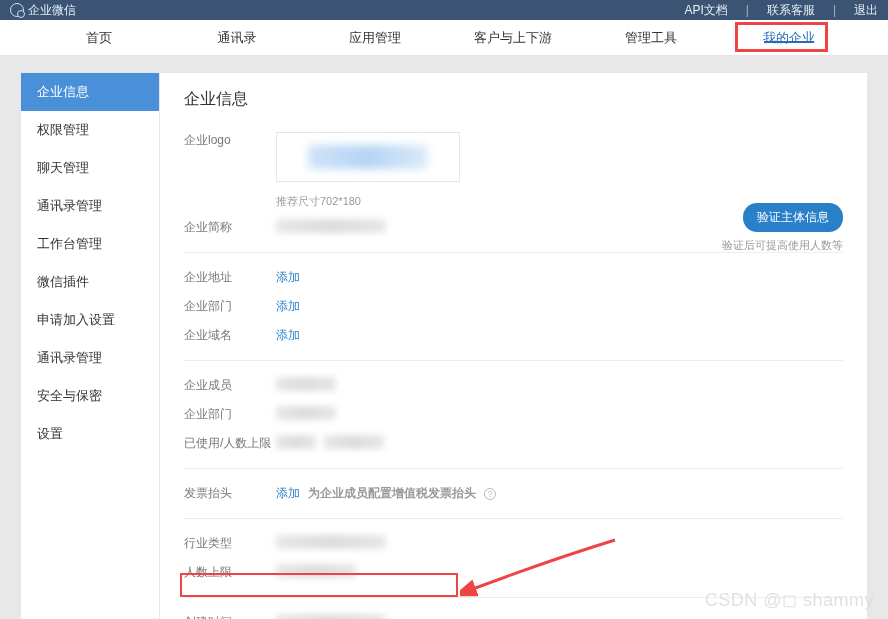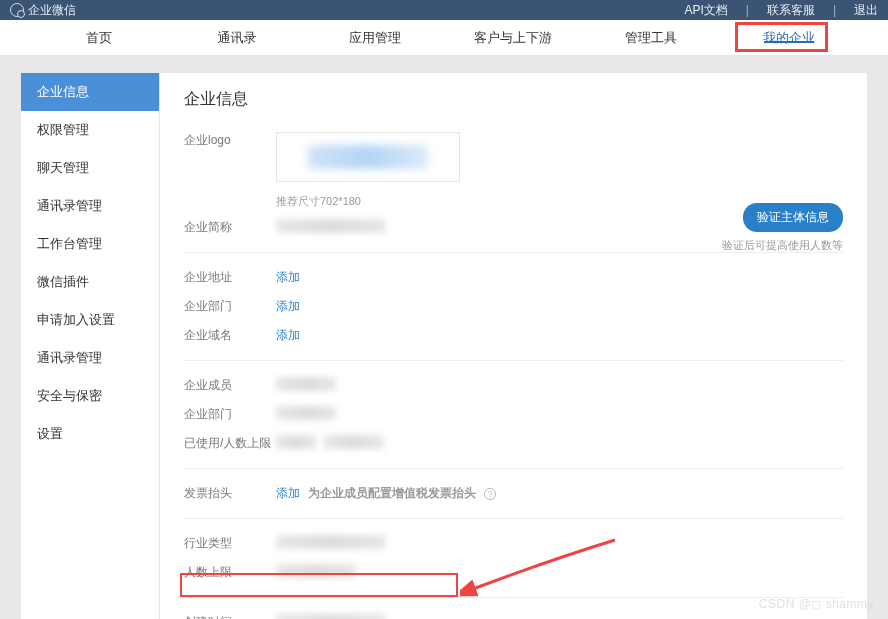--- a/index.html
+++ b/index.html
@@ -54,21 +54,21 @@
   .verify-block .sub { font-size: 11px; color: #999; margin-top: 6px; }
 
   hr.sep { border: none; border-top: 1px solid #eee; margin: 10px 0; }
 
   
   .id-highlight { position: absolute; border: 2px solid #e44; left: 180px; top: 573px; width: 278px; height: 24px; pointer-events: none; }
 
   
   svg.arrow { position: absolute; left: 460px; top: 535px; width: 160px; height: 70px; pointer-events: none; }
 
-  .watermark { position: absolute; right: 14px; bottom: 8px; font-size: 12px; color: rgba(220,220,220,.85); letter-spacing: .5px; pointer-events: none; }
+  .watermark { position: absolute; right: 14px; bottom: 8px; font-size: 18px; color: rgba(220,220,220,.85); letter-spacing: .5px; pointer-events: none; }
 
   .qicon { display:inline-block; width:12px; height:12px; border:1px solid #bbb; border-radius:50%; font-size:9px; line-height:11px; text-align:center; color:#bbb; }
 </style>
 </head>
 <body>
 
 <div class="topbar">
   <div class="brand">
     <span class="brand-icon"></span>
     <span>企业微信</span>

